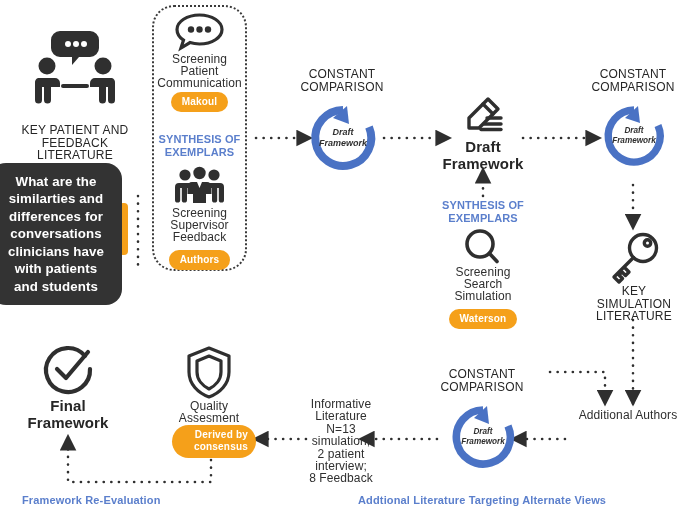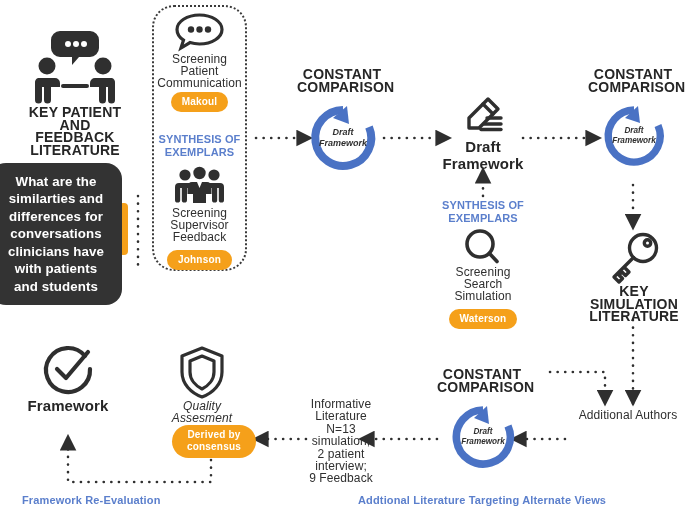--- a/index.html
+++ b/index.html
@@ -20,22 +20,22 @@
   
   .cap-dark{
     color:#2f2f2f;
     font-size:12px;
     font-weight:400;
     line-height:12px;
     letter-spacing:.1px;
   }
   .cap-bold-dark{
     color:#262626;
-    font-size:14px;
-    font-weight:700;
+    font-size:12px;
+    font-weight:400;
     line-height:12.5px;
     letter-spacing:.2px;
   }
   .cap-blue{
     color:#5b7fcc;
     font-size:11px;
     font-weight:700;
     line-height:13px;
     letter-spacing:.1px;
   }
@@ -69,21 +69,21 @@
     font-size:10px;
     font-weight:700;
     letter-spacing:.2px;
     border-radius:20px;
     padding:4px 11px 5px 11px;
     display:inline-block;
     line-height:11px;
     text-align:center;
     white-space:nowrap;
   }
-  .badge.two{padding:4px 12px 5px 12px;line-height:12px;white-space:normal;}
+  .badge.two{padding:4px 12px 5px 12px;line-height:12px;white-space:normal;text-align:right;}
 
   
   #question-card{
     background:#333333;
     border-radius:16px;
     color:#ffffff;
     font-size:13.3px;
     font-weight:700;
     line-height:17.5px;
     letter-spacing:.1px;
@@ -173,21 +173,21 @@
           <circle cx="31" cy="42" r="8.5"></circle>
           <path d="M22,54 h17 a5,5 0 0 1 5,5 v4 h-9 v13 a3.5,3.5 0 0 1 -7,0 v-13 h-2 v13 a3.5,3.5 0 0 1 -7,0 v-17 a5,5 0 0 1 3,-5 z"></path>
 
           <circle cx="87" cy="42" r="8.5"></circle>
           <path d="M96,54 h-17 a5,5 0 0 0 -5,5 v4 h9 v13 a3.5,3.5 0 0 0 7,0 v-13 h2 v13 a3.5,3.5 0 0 0 7,0 v-17 a5,5 0 0 0 -3,-5 z"></path>
 
           <rect x="45" y="60" width="28" height="4" rx="2"></rect>
         </g>
       </svg>
     </div>
-    <div class="ctr cap-bold-dark" style="margin-top:2px;">
+    <div class="ctr cap-bold-dark" style="margin-top:20px;">
       <div>KEY PATIENT AND</div>
       <div>FEEDBACK</div>
       <div>LITERATURE</div>
     </div>
   </div>
 
   <div class="abs" id="question-tab" style="left:119px;top:203px;width:9px;height:52px;"></div>
 
   <div class="abs" id="question-card" style="left:-10px;top:163px;width:132px;height:142px;">
     <span>What are the similarties and differences for conversations clinicians have with patients and students</span>
@@ -239,21 +239,21 @@
           <path d="M45,16 l2.5,6 l2.5,-6 z" fill="#ffffff"></path>
         </g>
       </svg>
     </div>
     <div class="ctr cap-dark" style="margin-top:3px;">
       <div>Screening</div>
       <div>Supervisor</div>
       <div>Feedback</div>
     </div>
     <div class="ctr" style="margin-top:6px;">
-      <span class="badge">Johnson</span>
+      <span class="badge">Authors</span>
     </div>
   </div>
 
   <div class="abs ctr cap-bold-dark" style="left:297px;top:68px;width:90px;">
     <div>CONSTANT</div>
     <div>COMPARISON</div>
   </div>
   <div class="abs" style="left:305px;top:100px;width:76px;height:76px;">
     <svg width="76" height="76" viewBox="0 0 76 76">
       <path d="M38,10 a28,28 0 1 0 26,17" fill="none" stroke="#4a72c4" stroke-width="8" stroke-linecap="butt"></path>
@@ -356,24 +356,24 @@
     </div>
   </div>
 
   <div class="abs ctr cap-dark" style="left:308px;top:398px;width:66px;line-height:12.4px;">
     <div>Informative</div>
     <div>Literature</div>
     <div>N=13</div>
     <div>simulation;</div>
     <div>2 patient</div>
     <div>interview;</div>
-    <div>9 Feedback</div>
-  </div>
-
-  <div class="abs" style="left:156px;top:344px;width:92px;font-style:italic;">
+    <div>8 Feedback</div>
+  </div>
+
+  <div class="abs" style="left:163px;top:344px;width:92px;">
     <div class="ctr">
       <svg width="92" height="56" viewBox="0 0 92 56">
         <g fill="none" stroke="#2f2f2f" stroke-width="3.2" stroke-linejoin="round">
           <path d="M46,4 L66,12 L66,28 C66,40 57,49 46,53 C35,49 26,40 26,28 L26,12 Z"></path>
           <path d="M46,12 L58,17 L58,28 C58,36 52,42 46,45 C40,42 34,36 34,28 L34,17 Z"></path>
         </g>
       </svg>
     </div>
     <div class="ctr cap-dark" style="margin-top:0px;">
       <div>Quality</div>
@@ -390,20 +390,21 @@
   <div class="abs" style="left:22px;top:344px;width:92px;">
     <div class="ctr">
       <svg width="92" height="52" viewBox="0 0 92 52">
         <g fill="none" stroke="#2f2f2f" stroke-width="4.2" stroke-linecap="round" stroke-linejoin="round">
           <path d="M63,12 A22,22 0 1 0 68,25"></path>
           <path d="M35,25 L44,34 L66,8"></path>
         </g>
       </svg>
     </div>
     <div class="ctr big-dark" style="margin-top:1px;">
+      <div>Final</div>
       <div>Framework</div>
     </div>
   </div>
 
   <div class="abs footer-blue" style="left:22px;top:494px;">Framework Re-Evaluation</div>
   <div class="abs footer-blue" style="left:358px;top:494px;">Addtional Literature Targeting Alternate Views</div>
 
 </div>
 
 </body></html>

